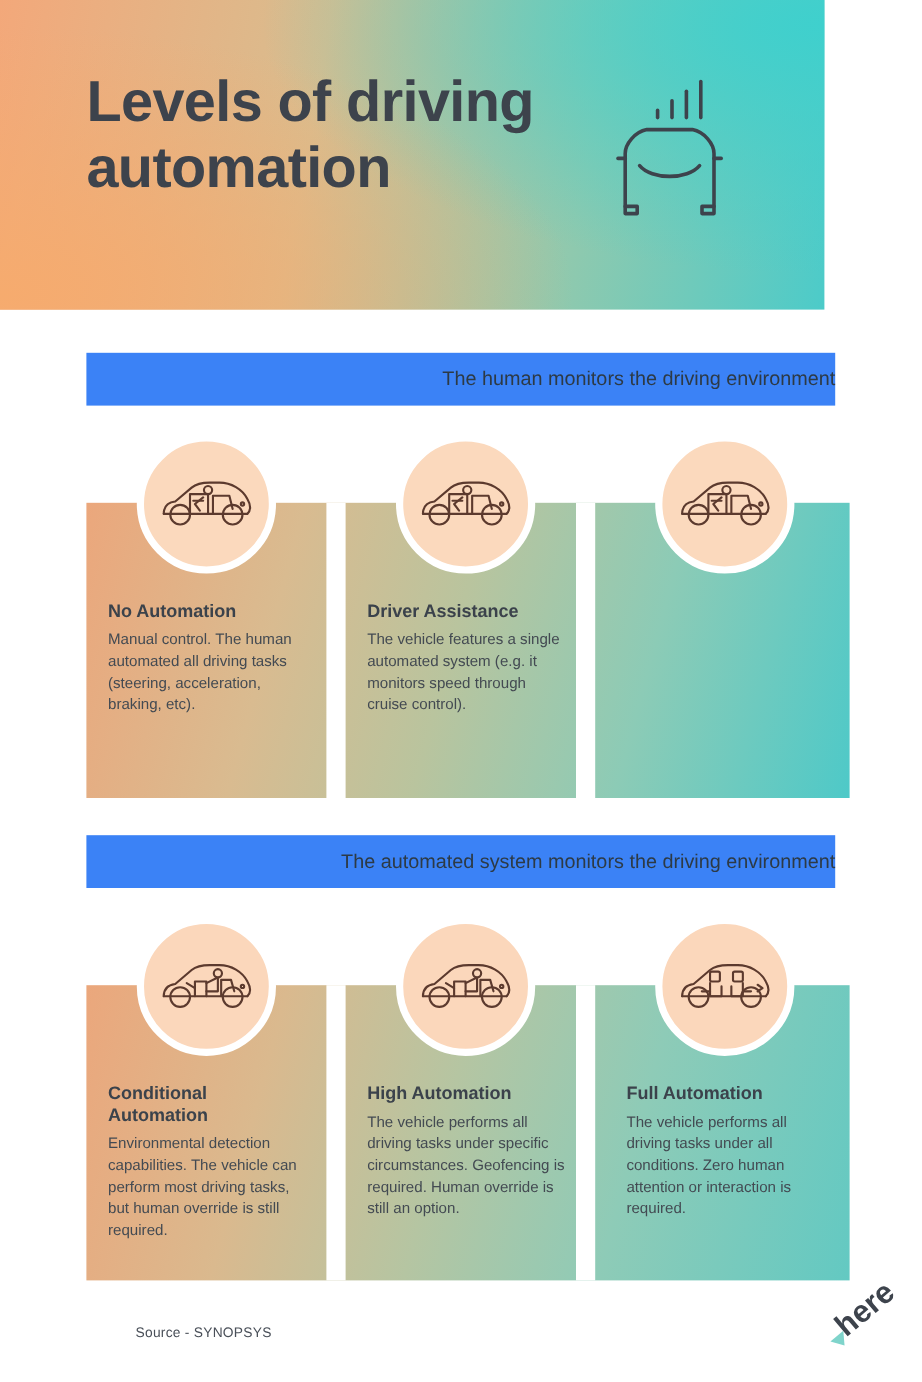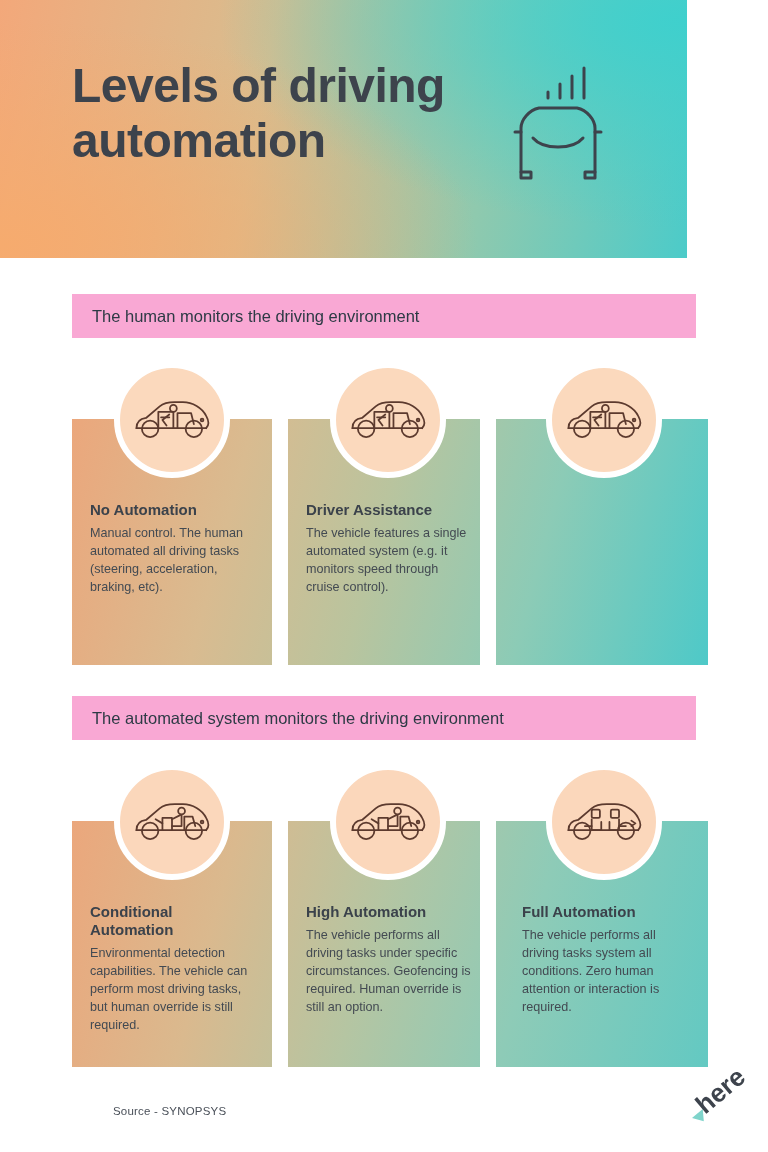--- a/index.html
+++ b/index.html
@@ -40,23 +40,24 @@
     right: 66px; top: 62px;
     width: 130px; height: 130px;
   }
 
   
   .section-band {
     position: absolute;
     left: 72px;
     width: 624px;
     height: 44px;
-    background: #f9a8d4;
+    background: #3b82f6;
     display: flex;
     align-items: center;
+    justify-content: flex-end;
   }
   .section-band-label {
     padding-left: 20px;
     font-size: 16.5px;
     font-weight: 400;
     color: #2d3a45;
   }
   #band-1 { top: 294px; }
   #band-2 { top: 696px; }
 
@@ -320,21 +321,21 @@
         <path d="M42 34 V50 H56 V38"></path>
         <path d="M42 44 H32"></path>
         <rect x="70" y="20" width="12" height="12" rx="2"></rect>
         <path d="M82 34 V50 H68 V38"></path>
         <path d="M82 44 H92"></path>
         <path d="M100 36 l6 4 -6 4"></path>
       </svg>
     </div>
     <div class="card-body">
       <div class="card-title">Full Automation</div>
-      <div class="card-desc">The vehicle performs all driving tasks system all conditions. Zero human attention or interaction is required.</div>
+      <div class="card-desc">The vehicle performs all driving tasks under all conditions. Zero human attention or interaction is required.</div>
     </div>
   </div>
 </div>
 
 <div class="footer-source">Source - SYNOPSYS</div>
 
 <div class="logo">
   <svg viewBox="0 0 72 62">
     <g transform="rotate(-40 36 31)">
       <polygon points="10,34 24,34 17,44" fill="#7fd4cb"></polygon>

